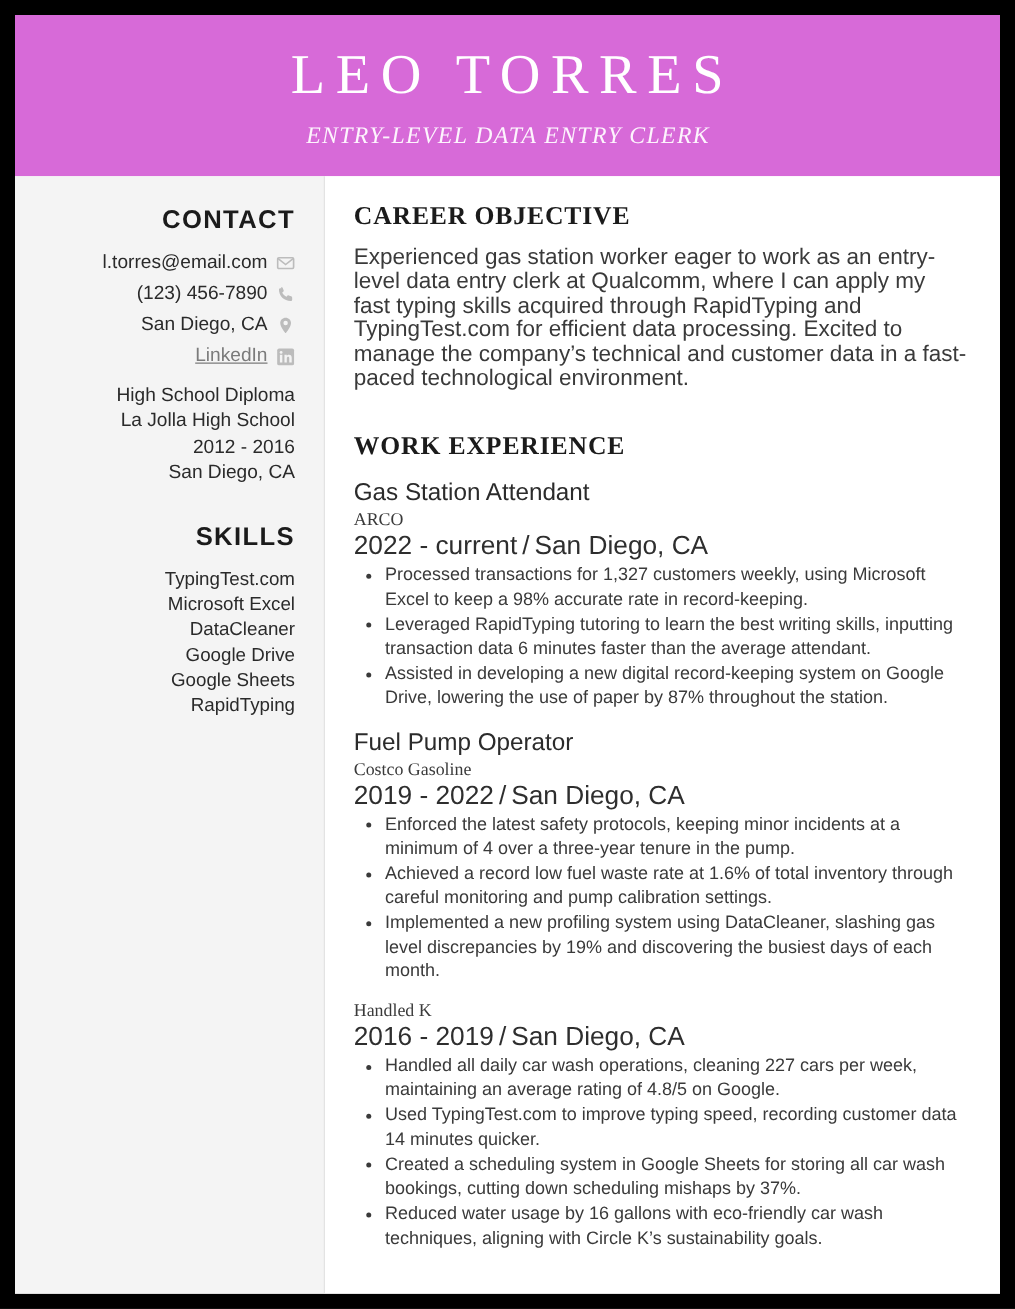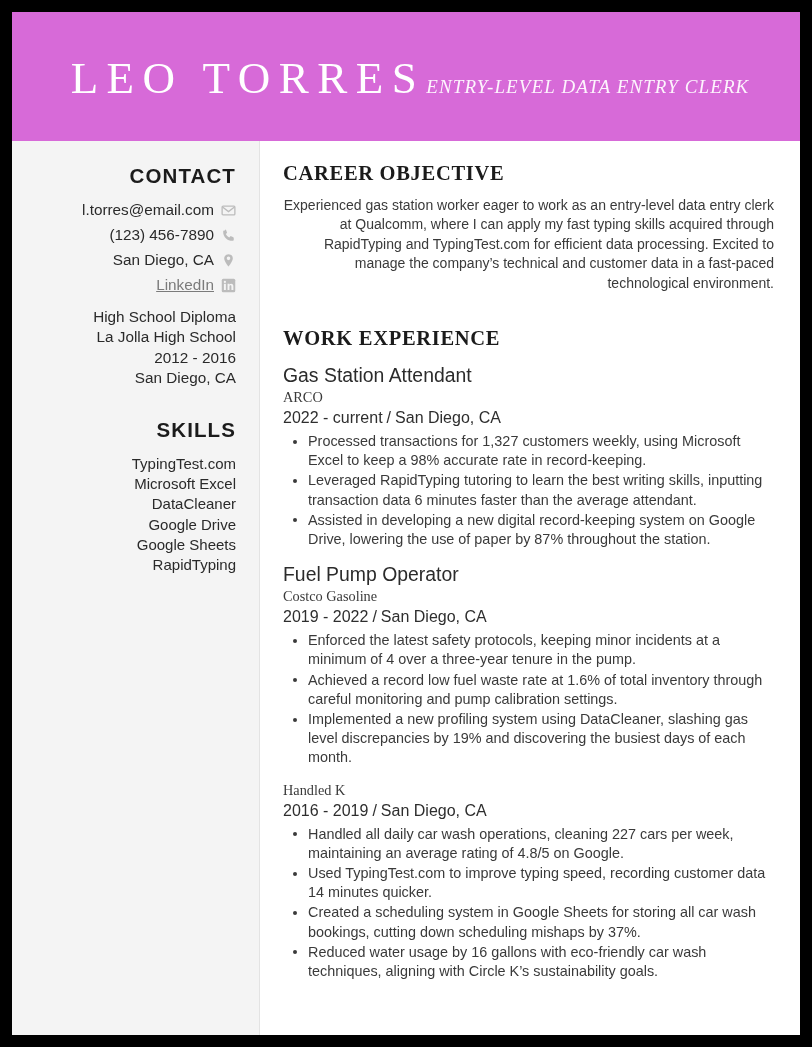--- a/index.html
+++ b/index.html
@@ -21,20 +21,21 @@
     height: 1023px;
     background: #ffffff;
     overflow: hidden;
   }
 
   
   .banner {
     height: 129px;
     background: #d76ad8;
     display: flex;
+    flex-direction: column;
     align-items: center;
     justify-content: center;
     box-sizing: border-box;
     padding-top: 4px;
   }
   .banner-name {
     font-family: "Liberation Serif", serif;
     font-size: 45px;
     font-weight: 400;
     letter-spacing: 8.5px;
@@ -137,42 +138,41 @@
     font-size: 20.5px;
     letter-spacing: 0.7px;
     color: #1b1b1b;
     margin: 0;
   }
   .main-head.objective { padding-top: 21px; }
   .main-head.work { padding-top: 34px; }
 
   .objective-text {
     margin-top: 11px;
-    font-size: 14px;
+    font-size: 18px;
     line-height: 19.4px;
     color: #3a3a3a;
-    text-align: right;
   }
 
   .job { margin-top: 13px; }
   .job-title {
     font-size: 19.4px;
     font-weight: 400;
     color: #2b2b2b;
     line-height: 24px;
   }
   .job-company {
     font-size: 14.3px;
     color: #3a3a3a;
     line-height: 19px;
     margin-top: 1px;
     font-family: Liberation Serif, serif;
   }
   .job-meta {
-    font-size: 16px;
+    font-size: 21px;
     color: #2e2e2e;
     line-height: 20px;
     margin-top: 1px;
   }
   .job-meta .sep { padding: 0 4px; }
 
   ul.bullets {
     list-style: none;
     margin: 4px 0 0 0;
     padding: 0;

